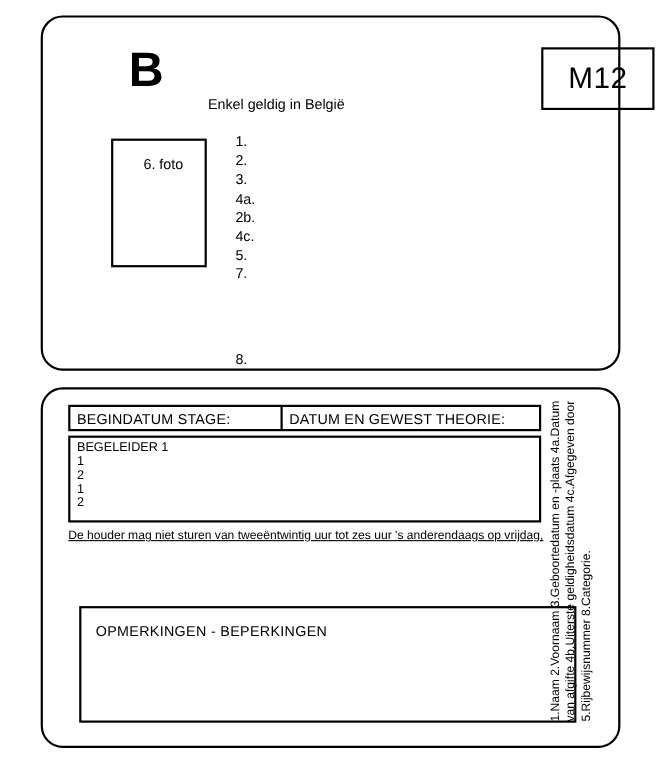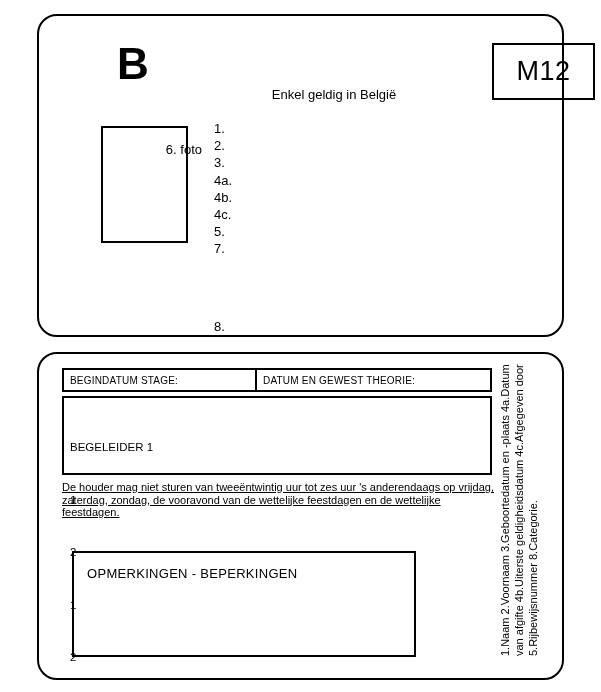--- a/index.html
+++ b/index.html
@@ -58,21 +58,21 @@
     font-size: 20px;
     letter-spacing: 0.4px;
     white-space: nowrap;
   }
 
   .doc-subtitle {
     position: absolute;
     left: 150px;
     top: 71px;
     width: 290px;
-    text-align: center;
+    text-align: left;
     font-size: 13px;
   }
 
   .code-box {
     position: absolute;
     left: 453px;
     top: 27px;
     width: 103px;
     height: 57px;
     border: 2px solid #000000;
@@ -90,23 +90,23 @@
     top: 110px;
     width: 87px;
     height: 117px;
     border: 2px solid #000000;
     box-sizing: border-box;
   }
 
   .photo-label {
     position: absolute;
     top: 14px;
-    left: 16px;
+    left: 4px;
     width: 100%;
-    text-align: right;
+    text-align: center;
     font-size: 13px;
   }
 
   .field-list {
     position: absolute;
     left: 175px;
     top: 104px;
     font-size: 13px;
     line-height: 17.2px;
   }
@@ -128,57 +128,57 @@
     width: 430px;
     height: 24px;
     border: 2px solid #000000;
     box-sizing: border-box;
     display: flex;
   }
   .hdr-cell {
     display: flex;
     align-items: center;
     padding-left: 6px;
-    font-size: 10px;
+    font-size: 13px;
     letter-spacing: 0.2px;
     box-sizing: border-box;
     white-space: nowrap;
   }
   .hdr-cell.left { width: 193px; border-right: 2px solid #000000; }
   .hdr-cell.right { flex: 1; }
 
   .guide-box {
     position: absolute;
     left: 62px;
     top: 396px;
     width: 430px;
     height: 79px;
     border: 2px solid #000000;
     box-sizing: border-box;
     padding: 3px 0 0 6px;
     font-size: 11.5px;
     line-height: 12.6px;
   }
-  .guide-box div { white-space: nowrap; margin-top: 40px; }
+  .guide-box div { white-space: nowrap; }
 
   .notice {
     position: absolute;
     left: 62px;
     top: 481px;
     width: 432px;
     font-size: 11px;
     line-height: 12.6px;
     text-decoration: underline;
   }
 
   .remarks-box {
     position: absolute;
     left: 72px;
     top: 551px;
-    width: 344px;
+    width: 452px;
     height: 106px;
     border: 2px solid #000000;
     box-sizing: border-box;
     text-align: center;
   }
   .remarks-label {
     position: absolute;
     left: 13px;
     top: 13px;
     font-size: 13px;
@@ -223,21 +223,21 @@
 
   <div class="photo-box">
     <span class="photo-label">6. foto</span>
   </div>
 
   <div class="field-list">
     <div>1.</div>
     <div>2.</div>
     <div>3.</div>
     <div>4a.</div>
-    <div>4b.</div>
+    <div>2b.</div>
     <div>4c.</div>
     <div>5.</div>
     <div>7.</div>
   </div>
 
   <div class="field-eight">8.</div>
 </div>
 
 <div class="card" id="card-back"></div>
 
@@ -249,21 +249,20 @@
 <div class="guide-box">
   <div>BEGELEIDER 1</div>
   <div>1</div>
   <div>2</div>
   <div>1</div>
   <div>2</div>
 </div>
 
 <div class="notice">
   <div>De houder mag niet sturen van tweeëntwintig uur tot zes uur 's anderendaags op vrijdag,</div>
-  <div>zaterdag, zondag, de vooravond van de wettelijke feestdagen en de wettelijke feestdagen.</div>
 </div>
 
 <div class="remarks-box">
   <div class="remarks-label">OPMERKINGEN - BEPERKINGEN</div>
 </div>
 
 <div class="legend-rot">
   <div class="rot-line l1">1.Naam 2.Voornaam 3.Geboortedatum en -plaats 4a.Datum</div>
   <div class="rot-line l2">van afgifte 4b.Uiterste geldigheidsdatum 4c.Afgegeven door</div>
   <div class="rot-line l3">5.Rijbewijsnummer 8.Categorie.</div>

